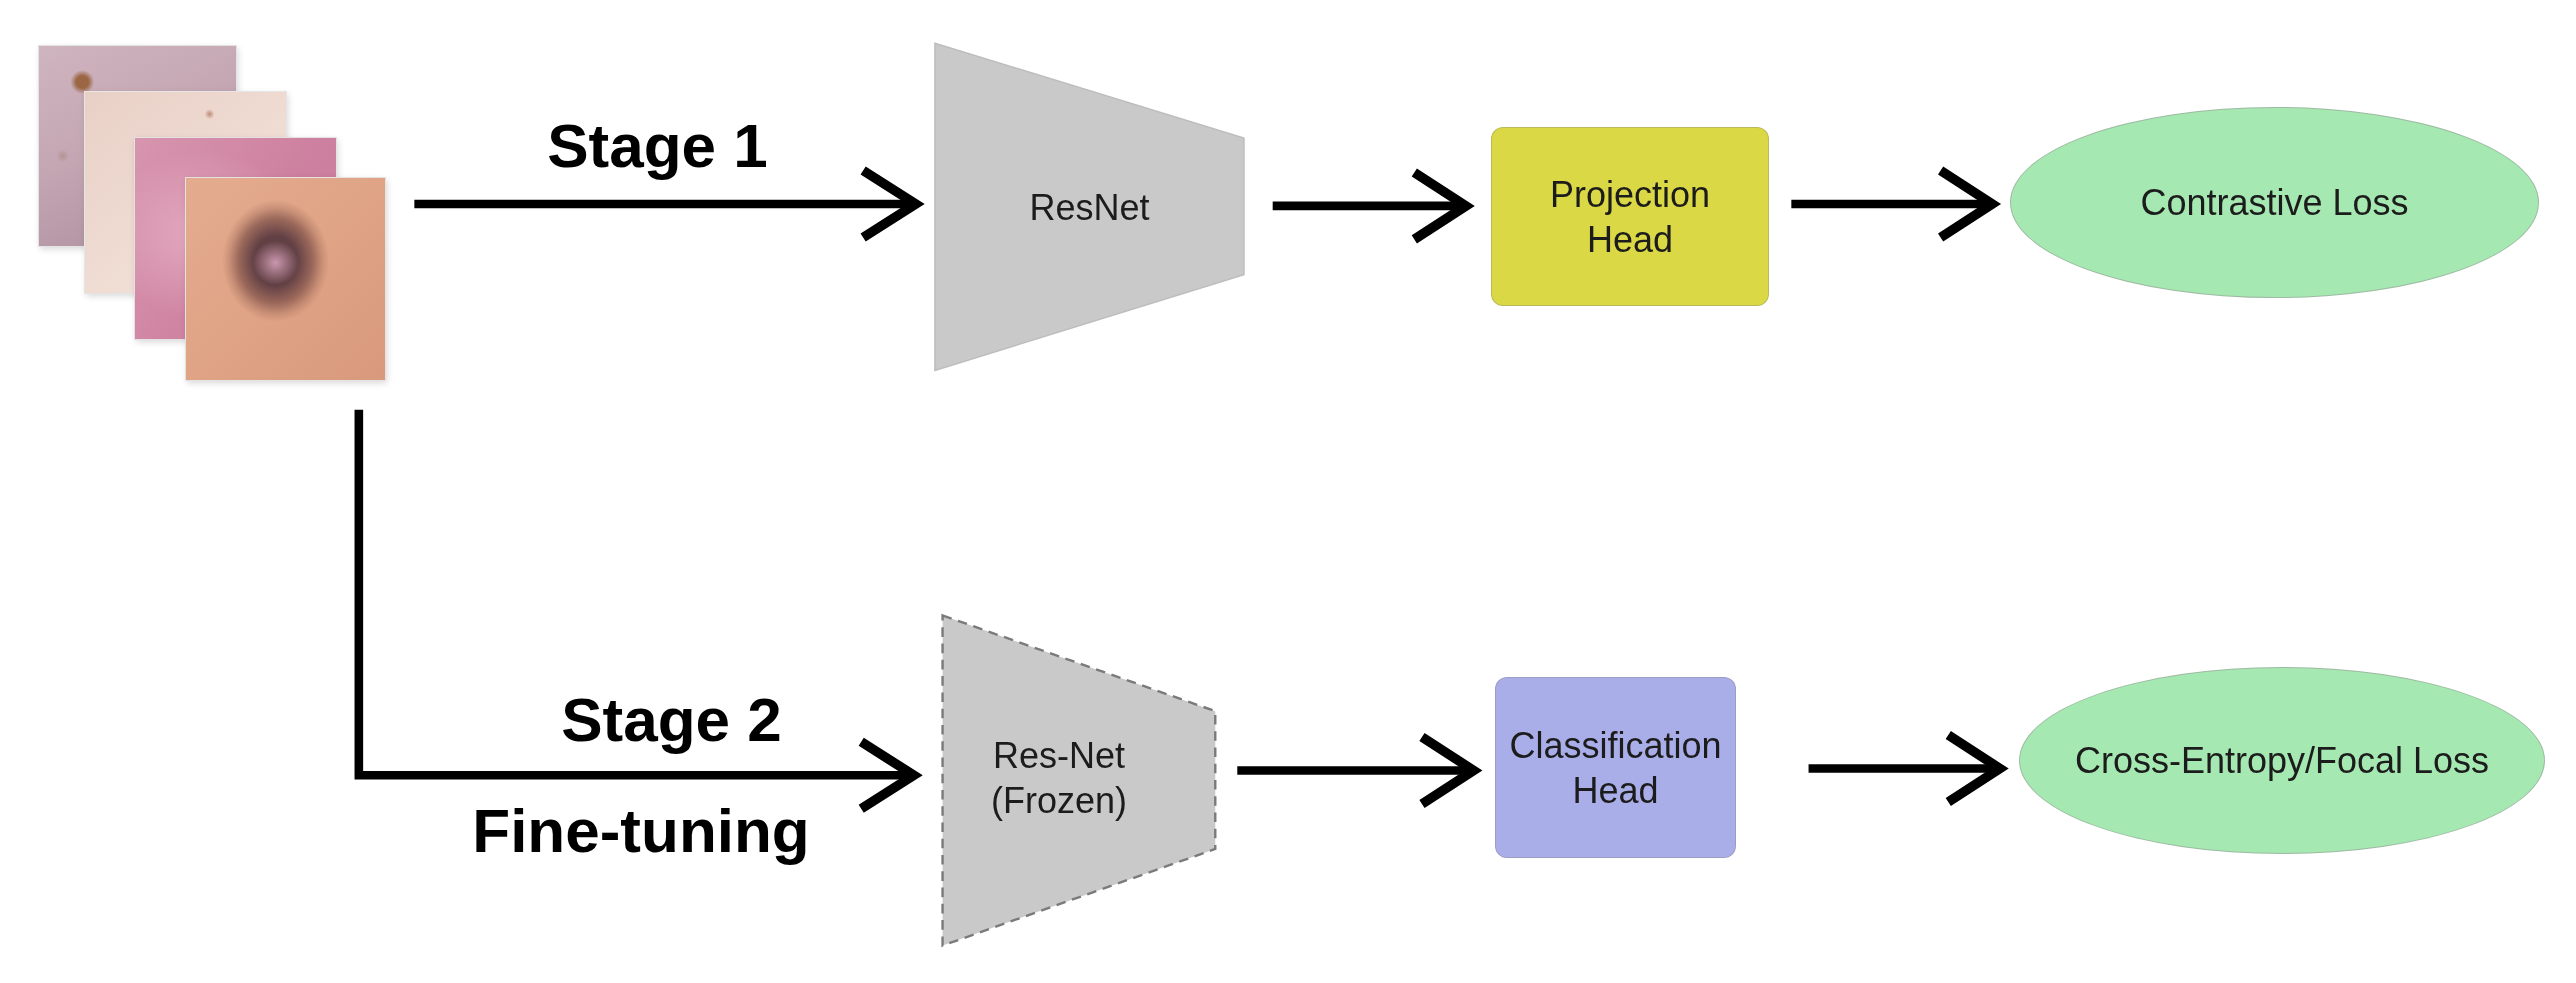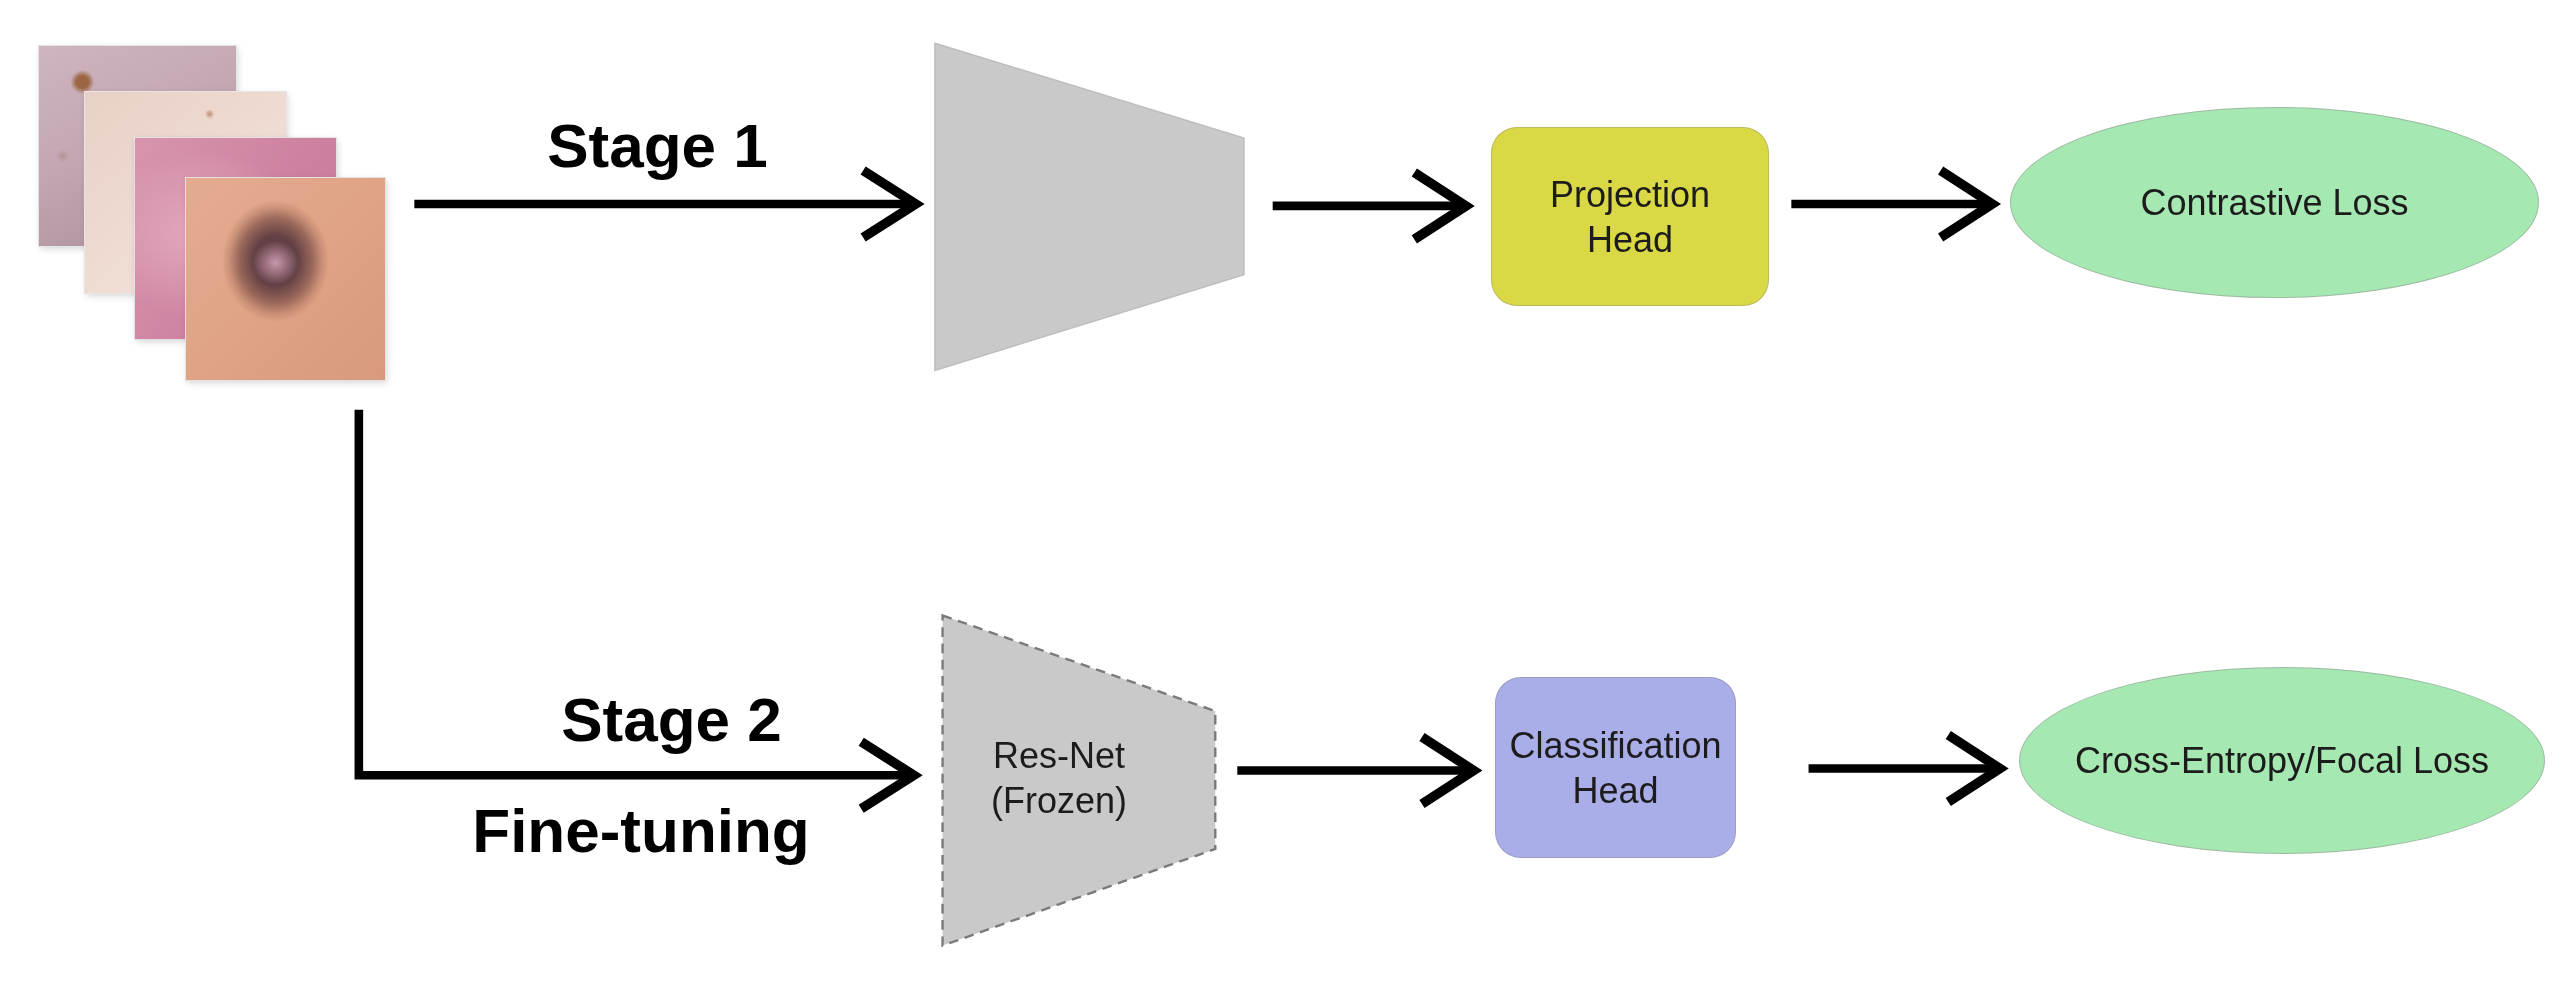--- a/index.html
+++ b/index.html
@@ -72,21 +72,21 @@
     display: flex;
     flex-direction: column;
     align-items: center;
     justify-content: center;
     text-align: center;
     font-size: 36px;
     line-height: 45px;
     box-sizing: border-box;
   }
   .node span { display: block; }
-  .box { border-radius: 26px; border: 1.9px solid rgba(130,130,130,0.35); }
+  .box { border-radius: 12px; border: 1.9px solid rgba(130,130,130,0.35); }
   .box.proj { left: 1491px; top: 127px; width: 278px; height: 179px; background: #dbd845; }
   .box.cls  { left: 1495px; top: 677px; width: 241px; height: 181px; background: #a9aee9; }
   .ellipse { border-radius: 50%; border: 1.9px solid rgba(150,150,150,0.55); background: #a6e8b2; }
   .ellipse.loss1 { left: 2010px; top: 107px; width: 529px; height: 191px; }
   .ellipse.loss2 { left: 2019px; top: 667px; width: 526px; height: 187px; }
 
   .trap-label { position: absolute; text-align: center; font-size: 36px; line-height: 45px; }
   .trap-label.resnet { left: 935px;  top: 185px; width: 309px; }
   .trap-label.frozen { left: 943px;  top: 733px; width: 232px; }
 
@@ -135,20 +135,21 @@
     </g>
 
     <polygon class="trap" points="977,45 1300,144 1300,287 977,387" style="fill: rgb(201, 201, 201);"></polygon>
     <polygon class="trap dashed" points="985,643 1270,743 1270,887 985,988" style="fill: rgb(201, 201, 201);"></polygon>
   </svg>
 
   <div class="label bold stage1-title">Stage 1</div>
   <div class="label bold stage2-title">Stage 2</div>
   <div class="label bold stage2-sub">Fine-tuning</div>
 
+  <div class="trap-label resnet">ResNet</div>
   <div class="trap-label frozen">
     <span>Res-Net</span>
     <span>(Frozen)</span>
   </div>
 
   <div class="node box proj" style="background-color: rgb(219, 216, 69);">
     <span>Projection</span>
     <span>Head</span>
   </div>
   <div class="node box cls" style="background-color: rgb(169, 174, 233);">

